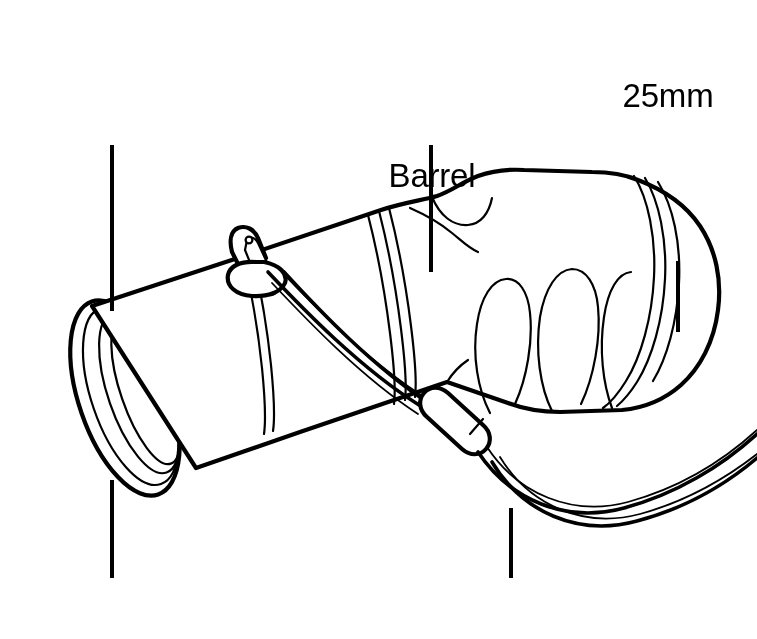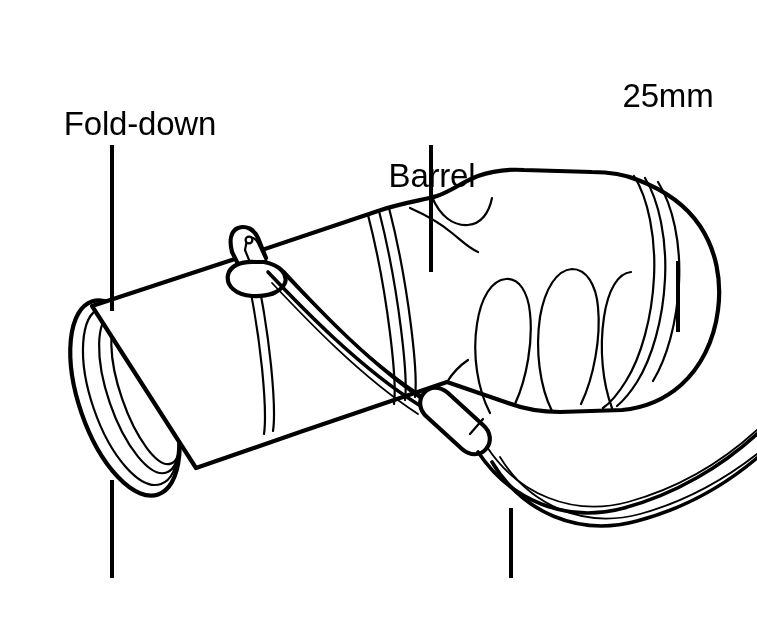--- a/index.html
+++ b/index.html
@@ -223,21 +223,20 @@
 
     <line class="leader" x1="112" y1="145" x2="112" y2="311"></line>
     <line class="leader" x1="431" y1="145" x2="431" y2="272"></line>
     <line class="leader" x1="678" y1="261" x2="678" y2="332"></line>
     <line class="leader" x1="112" y1="480" x2="112" y2="578"></line>
     <line class="leader" x1="511" y1="508" x2="511" y2="578"></line>
 
   </svg>
 
   <div class="label" id="label-eyecup">
-    <span class="label-line">Fold-down</span>
   </div>
 
   <div class="label" id="label-barrel">
     <span class="label-line">Barrel</span>
   </div>
 
   <div class="label" id="label-objective">
     <span class="label-line">25mm</span>
   </div>
 

